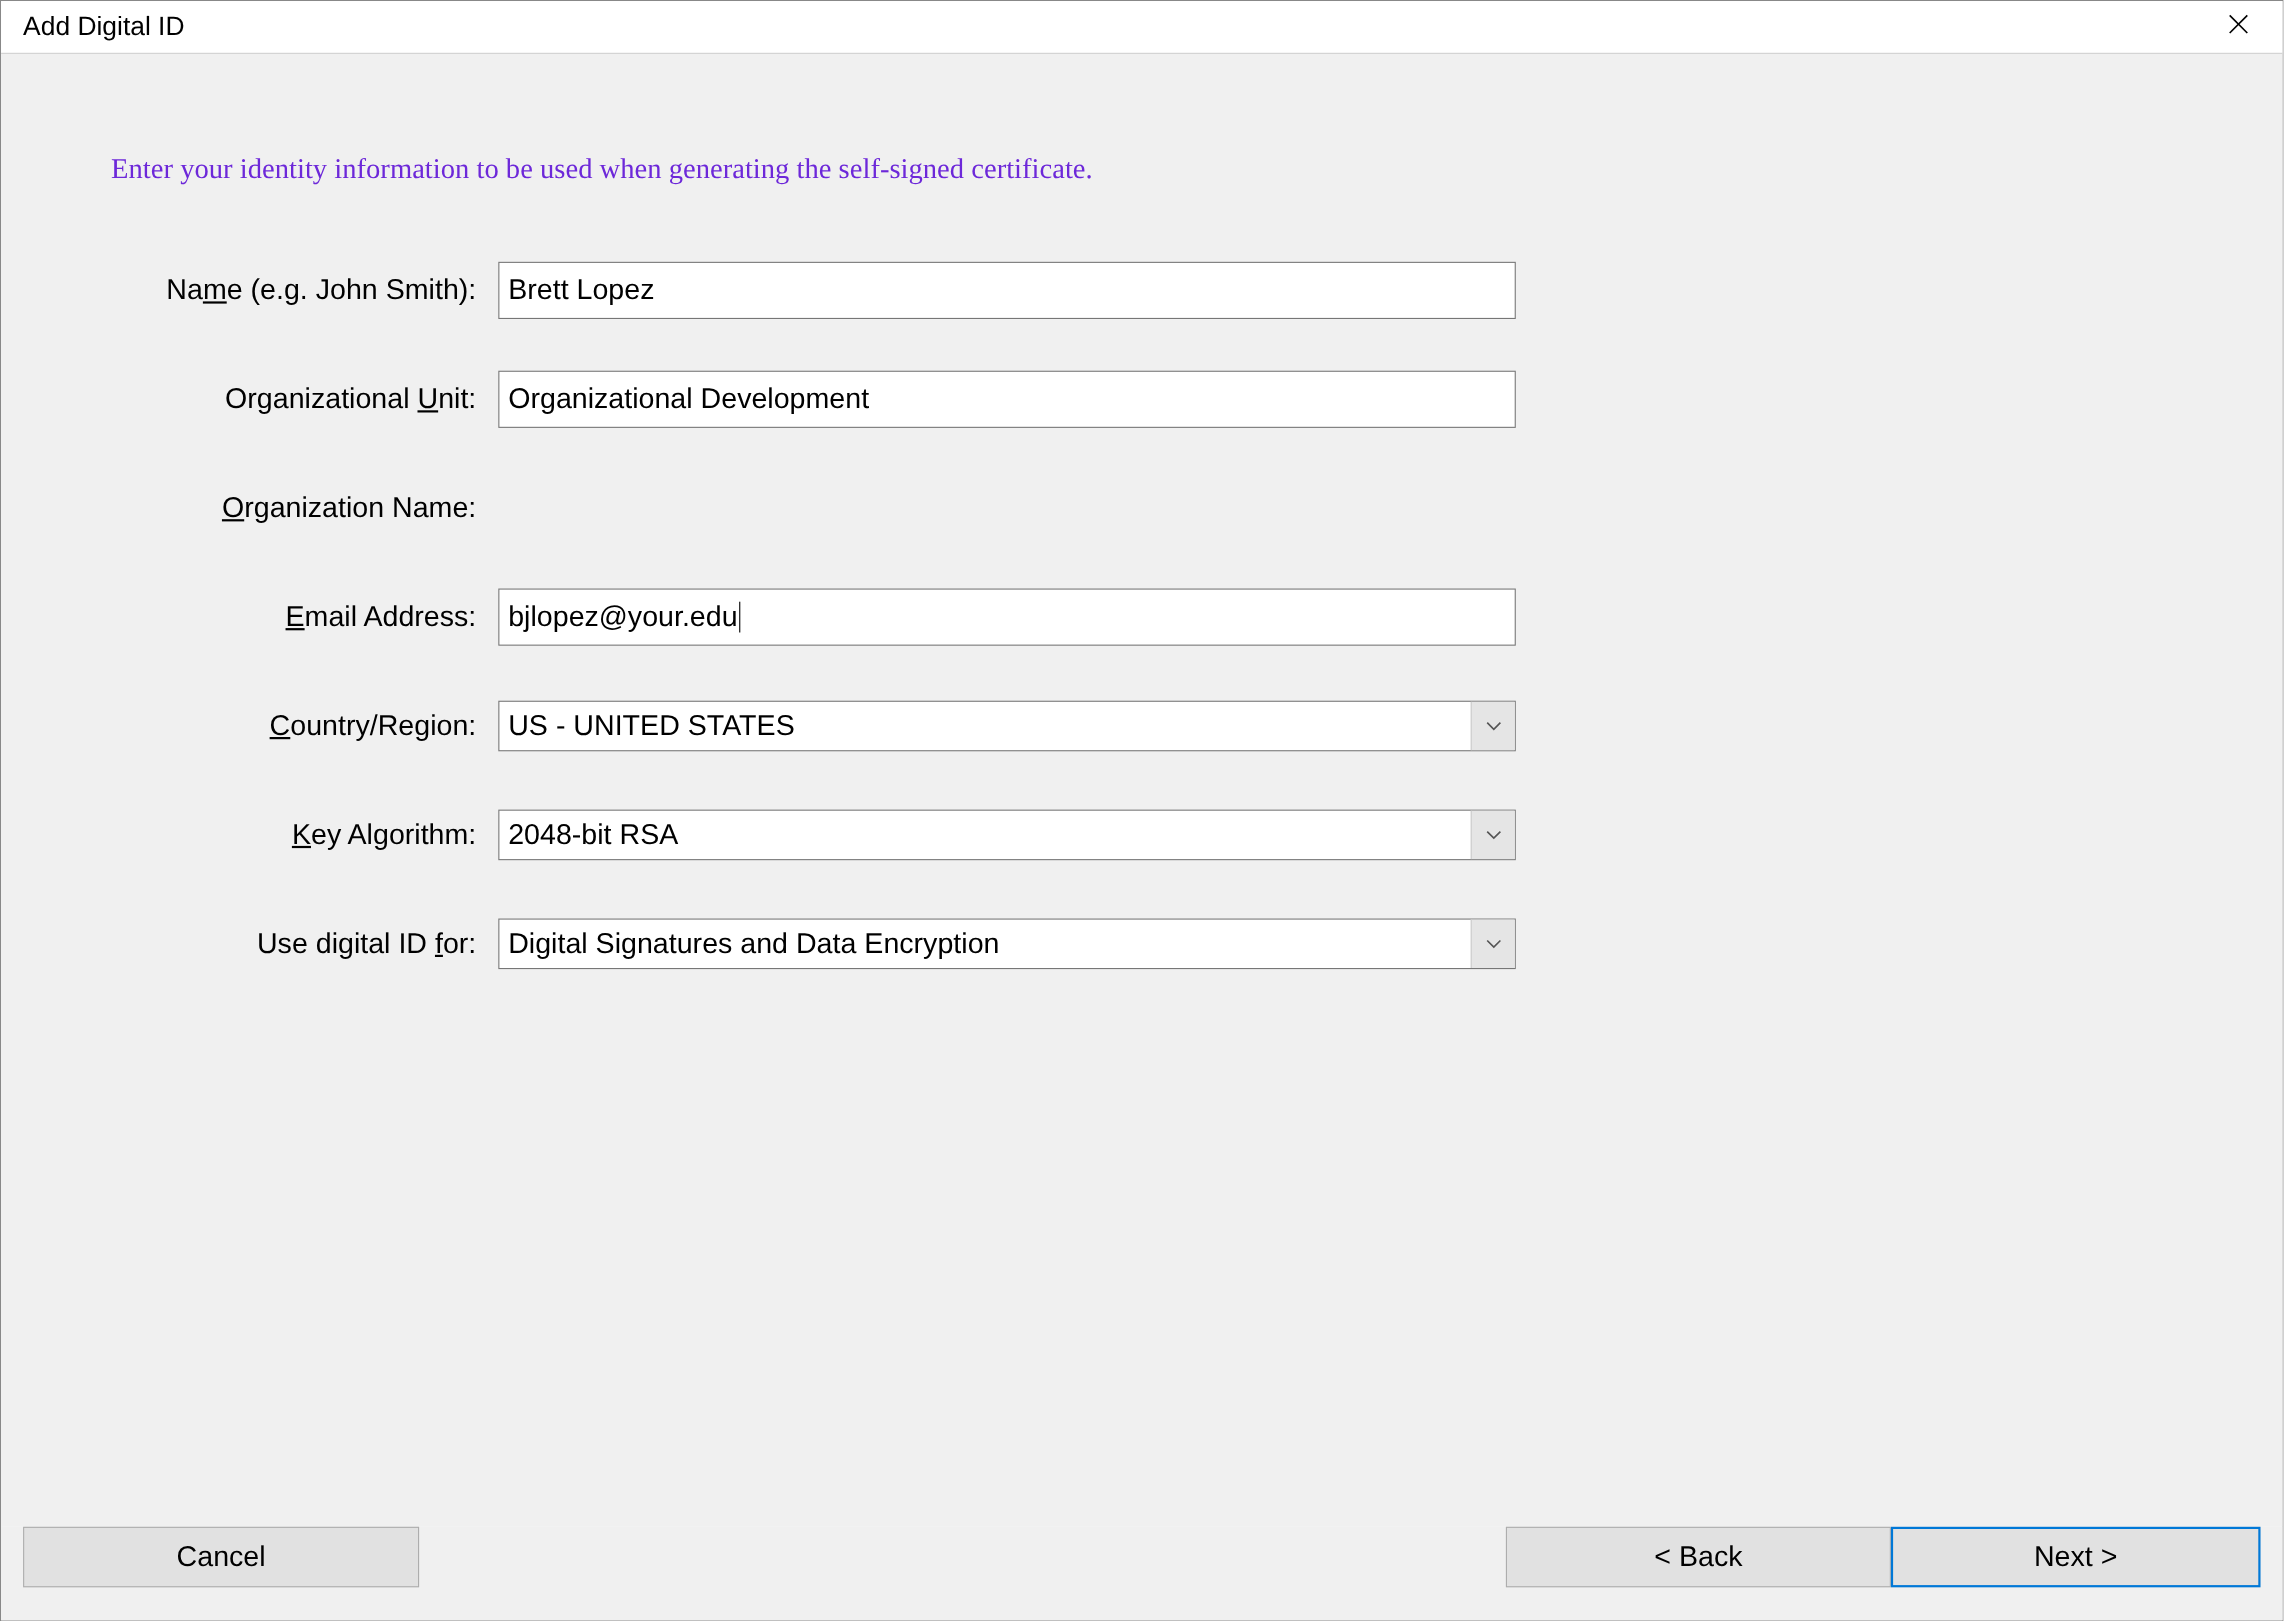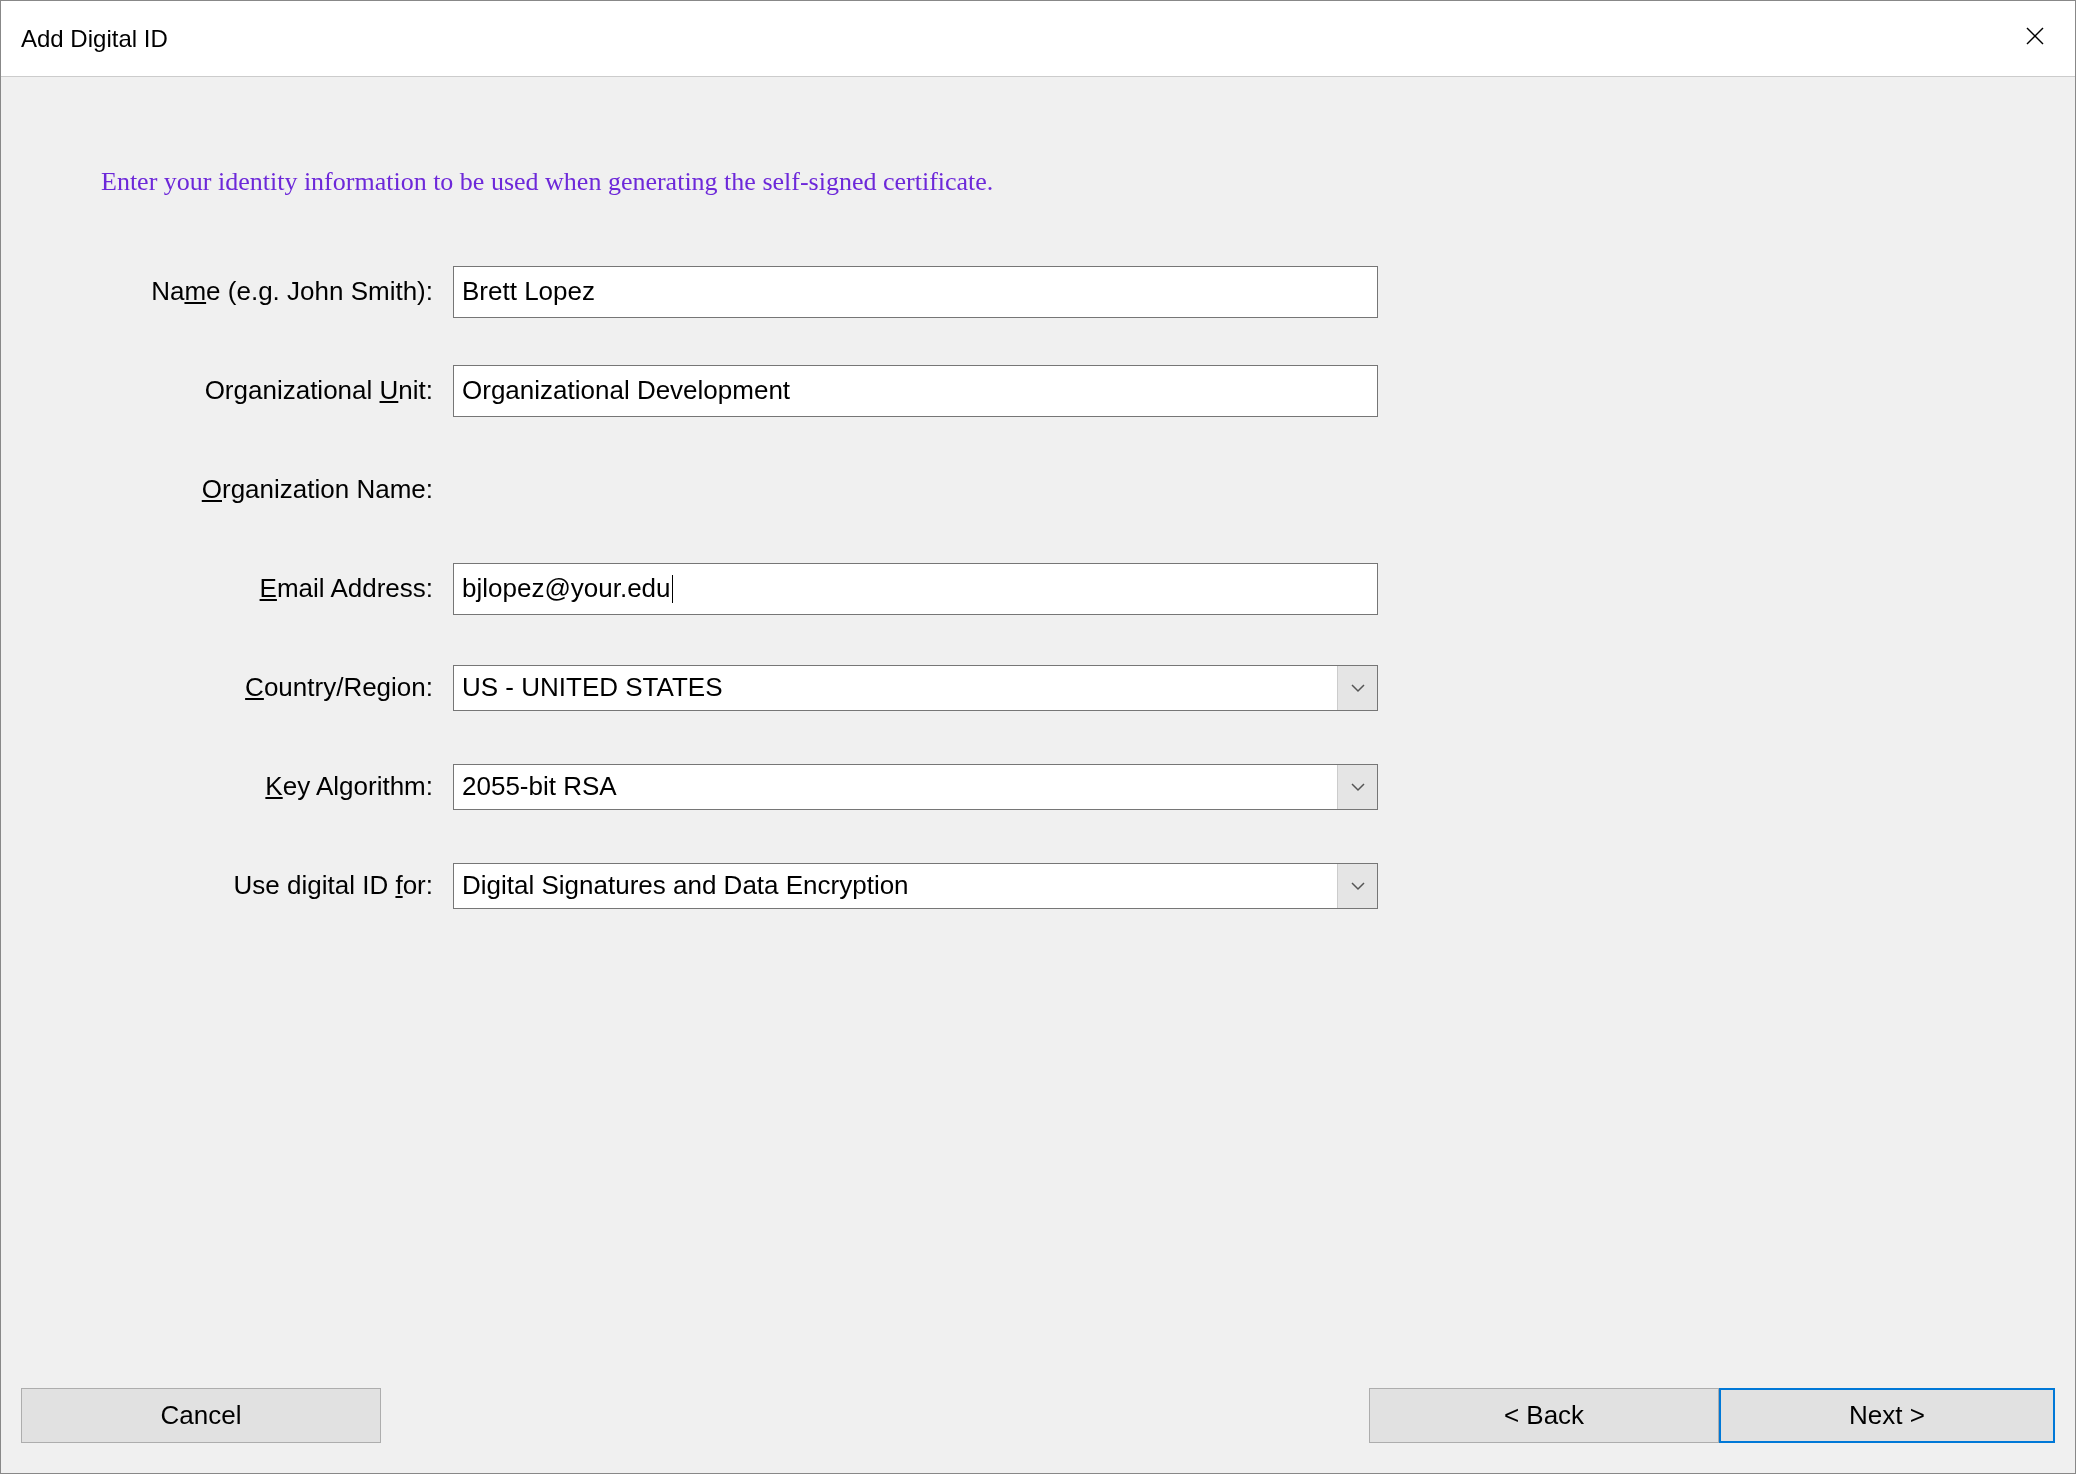--- a/index.html
+++ b/index.html
@@ -17,21 +17,21 @@
       overflow: hidden;
     }
     .window {
       width: 100%;
       height: 100%;
       border: 1px solid #888;
       display: flex;
       flex-direction: column;
     }
     .titlebar {
-      height: 76px;
+      height: 48px;
       background: #fff;
       display: flex;
       align-items: center;
       padding: 2px 20px;
       border-bottom: 1px solid #ccc;
     }
     .titlebar-title {
       font-size: 24px;
       font-weight: 400;
     }
@@ -228,21 +228,21 @@
               </svg>
           </div>
         </div>
       </div>
 
       <div class="form-row">
         <div class="form-label">
           <span class="ul">K</span><span>ey Algorithm:</span>
         </div>
         <div class="select-wrap">
-          <div class="select-text">2055-bit RSA</div>
+          <div class="select-text">2048-bit RSA</div>
           <div class="select-arrow">
             <svg viewBox="0 0 14 10">
                 <polyline points="1,2 7,8 13,2"></polyline>
               </svg>
           </div>
         </div>
       </div>
 
       <div class="form-row">
         <div class="form-label">

